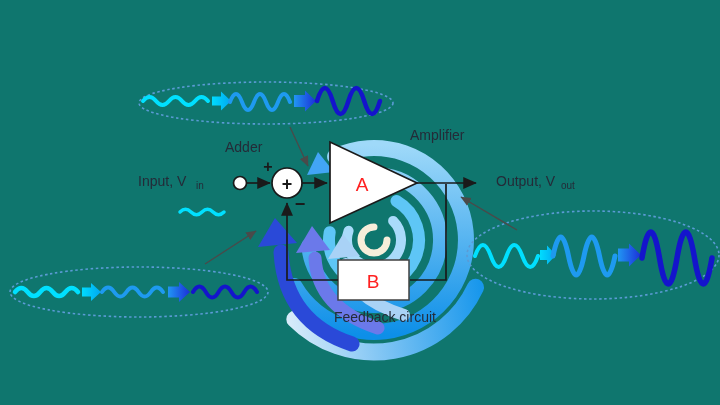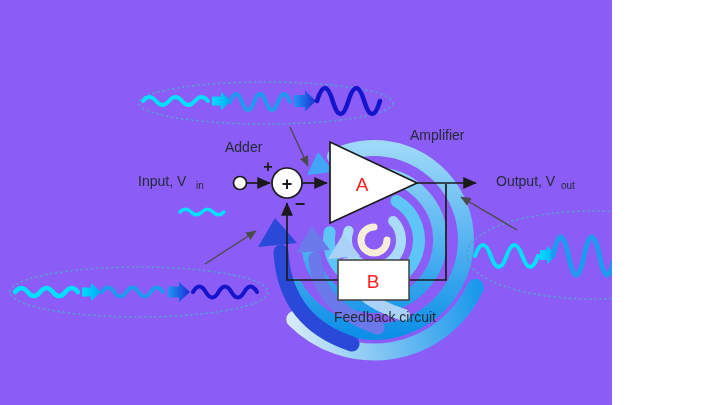--- a/index.html
+++ b/index.html
@@ -1,16 +1,16 @@
 <!DOCTYPE html>
 <html style="--wave_cyan: #00e0ff; --wave_blue: #1e9af0; --wave_dark: #1414cc; --ellipse_dotted: #5b9bd5; --text_dark: #242b38; --label_red: #ff2020; --wire_black: #1a1a1a; --annotation_gray: #4a4a4a; --arrow_cyan_light: #00dcff; --arrow_cyan_dark: #00a8f0; --arrow_blue_light: #2196f3; --arrow_blue_dark: #1b2fd8; --ring_light: #9fd9f9; --ring_dark: #0d8fe8; --swoosh_light: #d9ecfa; --swoosh_dark: #1897ec; --swirl_light: #5ec6f6; --swirl_pale: #a9dbfa; --swirl_cream: #f7eeda; --swirl_mid: #42a5f5; --swirl_arrow_dark: #2a49d8; --swirl_arrow_mid: #6b79ea; --swirl_arrow_light: #a9d2f6;"><head>
 <meta charset="utf-8">
 <style>
   html,body{margin:0;padding:0;background:#fff;}
-  .stage{position:relative;width:612px;height:405px;background:#8b5cf6;overflow:hidden;
+  .stage{position:relative;width:720px;height:405px;background:#0f766e;overflow:hidden;
          font-family:"Liberation Sans",sans-serif;}
   svg{position:absolute;left:0;top:0;}
   .wave{fill:none;stroke-linecap:round;}
   .w-cyan{stroke:var(--wave_cyan);}
   .w-blue{stroke:var(--wave_blue);}
   .w-dark{stroke:var(--wave_dark);}
   .ellipse-dotted{fill:none;stroke:var(--ellipse_dotted);stroke-width:1.6;stroke-dasharray:2.5 2.6;}
   .wire{stroke:var(--wire_black);stroke-width:1.7;fill:none;}
   .shape{fill:#fff;stroke:var(--wire_black);stroke-width:1.7;}
   .bbox{fill:#fff;stroke:#404040;stroke-width:1.5;}

